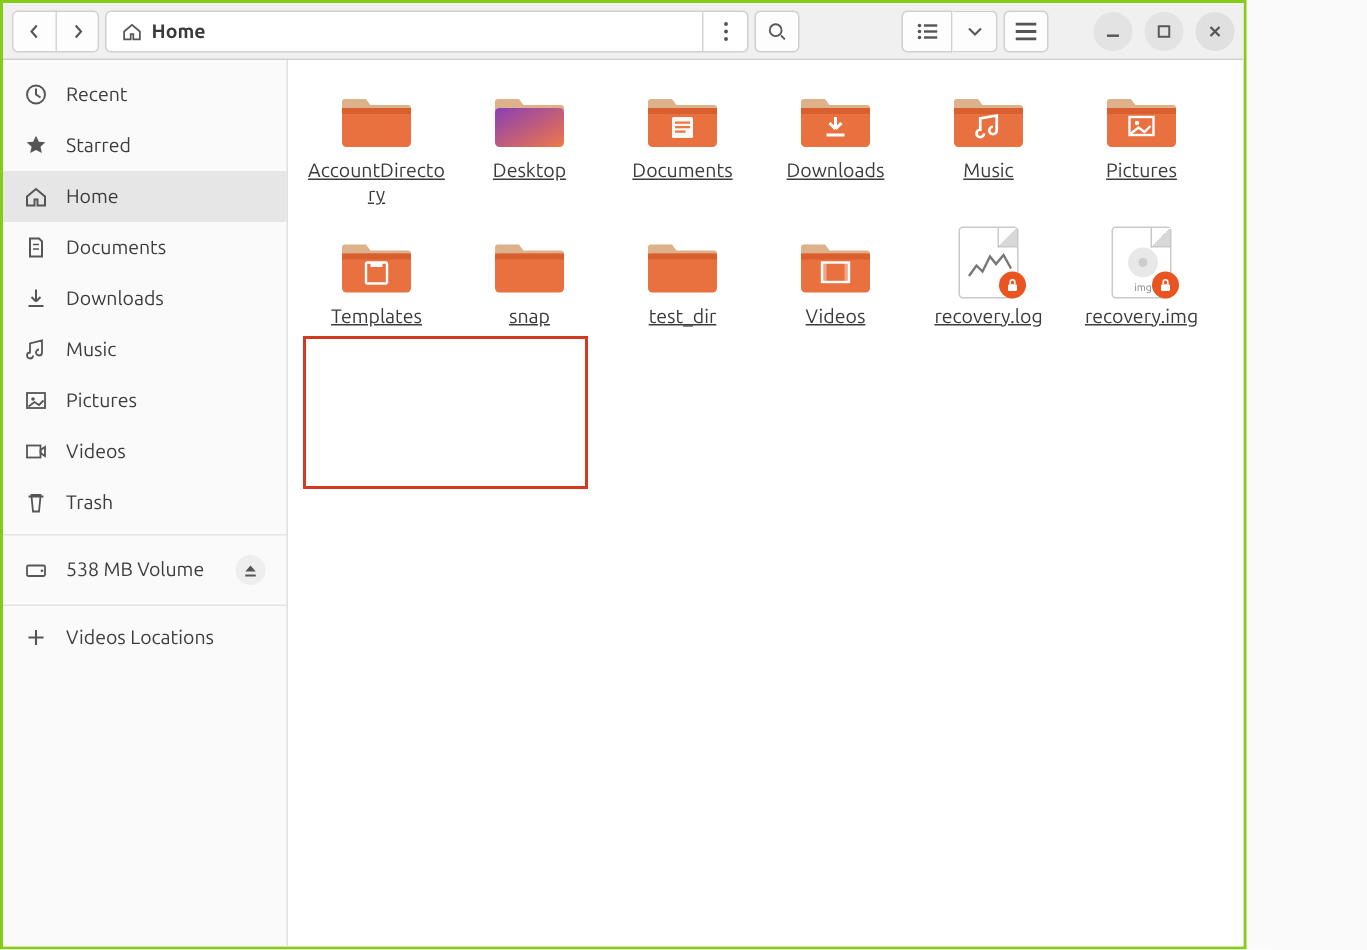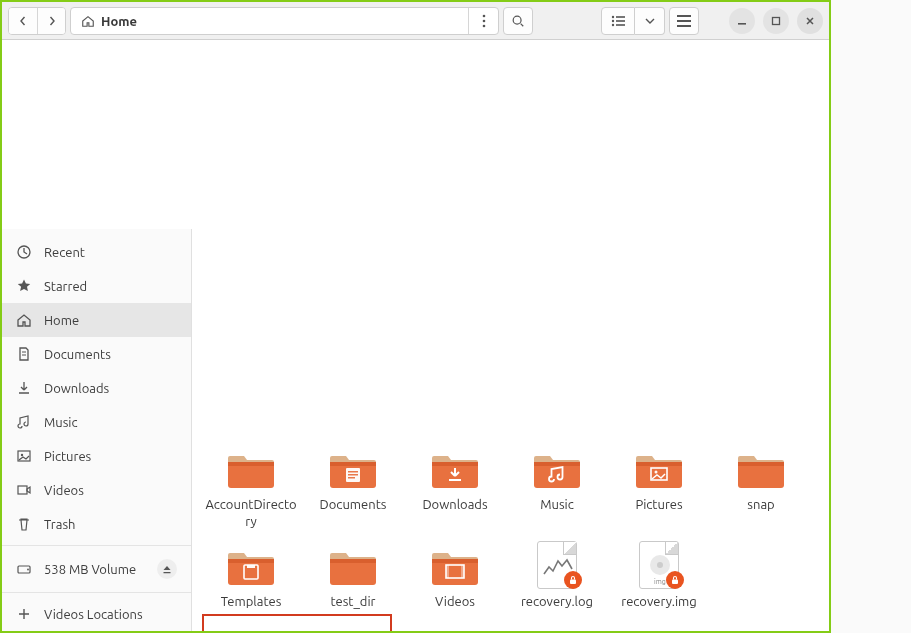--- a/index.html
+++ b/index.html
@@ -90,21 +90,20 @@
     width: 26px; height:26px; border-radius:50%;
     background:#e3e3e3;
     display:flex;align-items:center;justify-content:center;
     cursor:pointer; margin-left:4px;
   }
   .winctl.close { background:#e0e0e0; }
   .body {
     flex:1;
     display:flex;
     overflow:hidden;
-    align-items:flex-end;
   }
   .sidebar {
     width: 190px;
     background:#fafafa;
     border-right:1px solid #e0e0e0;
     display:flex;
     flex-direction:column;
     padding-top:6px;
   }
   .side-item {
@@ -129,20 +128,21 @@
     flex-wrap:wrap;
     align-content:flex-start;
   }
   .item {
     width: 102px;
     display:flex;
     flex-direction:column;
     align-items:center;
     margin: 2px 0 10px 0;
     text-align:center;
+    text-decoration:underline;
   }
   .icon-box { width:54px;height:48px; position:relative; display:flex;align-items:center;justify-content:center;}
   .label {
     margin-top:4px;
     font-size:13px;
     line-height:1.25;
     color:#3b3b3b;
     word-break:break-word;
     max-width:96px;
   }
@@ -348,20 +348,29 @@
     <div class="icon-box">
               <svg width="50" height="44" viewBox="0 0 50 44">
                 <use href="#folder-shape"></use>
               </svg>
             </div>
     <div class="label">AccountDirectory</div>
           </div>
           <div class="item">
     <div class="icon-box">
               <svg width="50" height="44" viewBox="0 0 50 44">
+        <path d="M4 10h14l3 4h25a2 2 0 0 1 2 2v4H2v-8a2 2 0 0 1 2-2z" fill="#ddb28a"></path>
+        <rect x="2" y="16" width="46" height="26" rx="3" fill="url(#desk)"></rect>
+              </svg>
+            </div>
+    <div class="label">Desktop</div>
+          </div>
+          <div class="item">
+    <div class="icon-box">
+              <svg width="50" height="44" viewBox="0 0 50 44">
                 <use href="#folder-shape"></use>
                 <g fill="#fff" fill-opacity=".95">
                   <rect x="18" y="22" width="14" height="14" rx="1"></rect>
                   <rect x="20" y="25" width="10" height="1.5" fill="#e8713f"></rect>
                   <rect x="20" y="28" width="10" height="1.5" fill="#e8713f"></rect>
                   <rect x="20" y="31" width="7" height="1.5" fill="#e8713f"></rect>
                 </g>
               </svg>
             </div>
     <div class="label">Documents</div>
@@ -398,35 +407,35 @@
                   <path d="M18 33l5-4 4 3 4-4" stroke="#fff" stroke-width="1.5" fill="none"></path>
                 </g>
               </svg>
             </div>
     <div class="label">Pictures</div>
           </div>
           <div class="item">
     <div class="icon-box">
               <svg width="50" height="44" viewBox="0 0 50 44">
                 <use href="#folder-shape"></use>
-              </svg>
-            </div>
-    <div class="label">snap</div>
-          </div>
-          <div class="item">
-    <div class="icon-box">
-              <svg width="50" height="44" viewBox="0 0 50 44">
-                <use href="#folder-shape"></use>
                 <g fill="#fff" fill-opacity=".95">
                   <rect x="18" y="22" width="14" height="14" rx="1" fill="none" stroke="#fff" stroke-width="1.6"></rect>
                   <rect x="21" y="22" width="8" height="3"></rect>
                 </g>
               </svg>
             </div>
     <div class="label">Templates</div>
+          </div>
+          <div class="item">
+    <div class="icon-box">
+              <svg width="50" height="44" viewBox="0 0 50 44">
+                <use href="#folder-shape"></use>
+              </svg>
+            </div>
+    <div class="label">snap</div>
           </div>
           <div class="item">
     <div class="icon-box">
               <svg width="50" height="44" viewBox="0 0 50 44">
                 <use href="#folder-shape"></use>
               </svg>
             </div>
     <div class="label">test_dir</div>
           </div>
           <div class="item">

